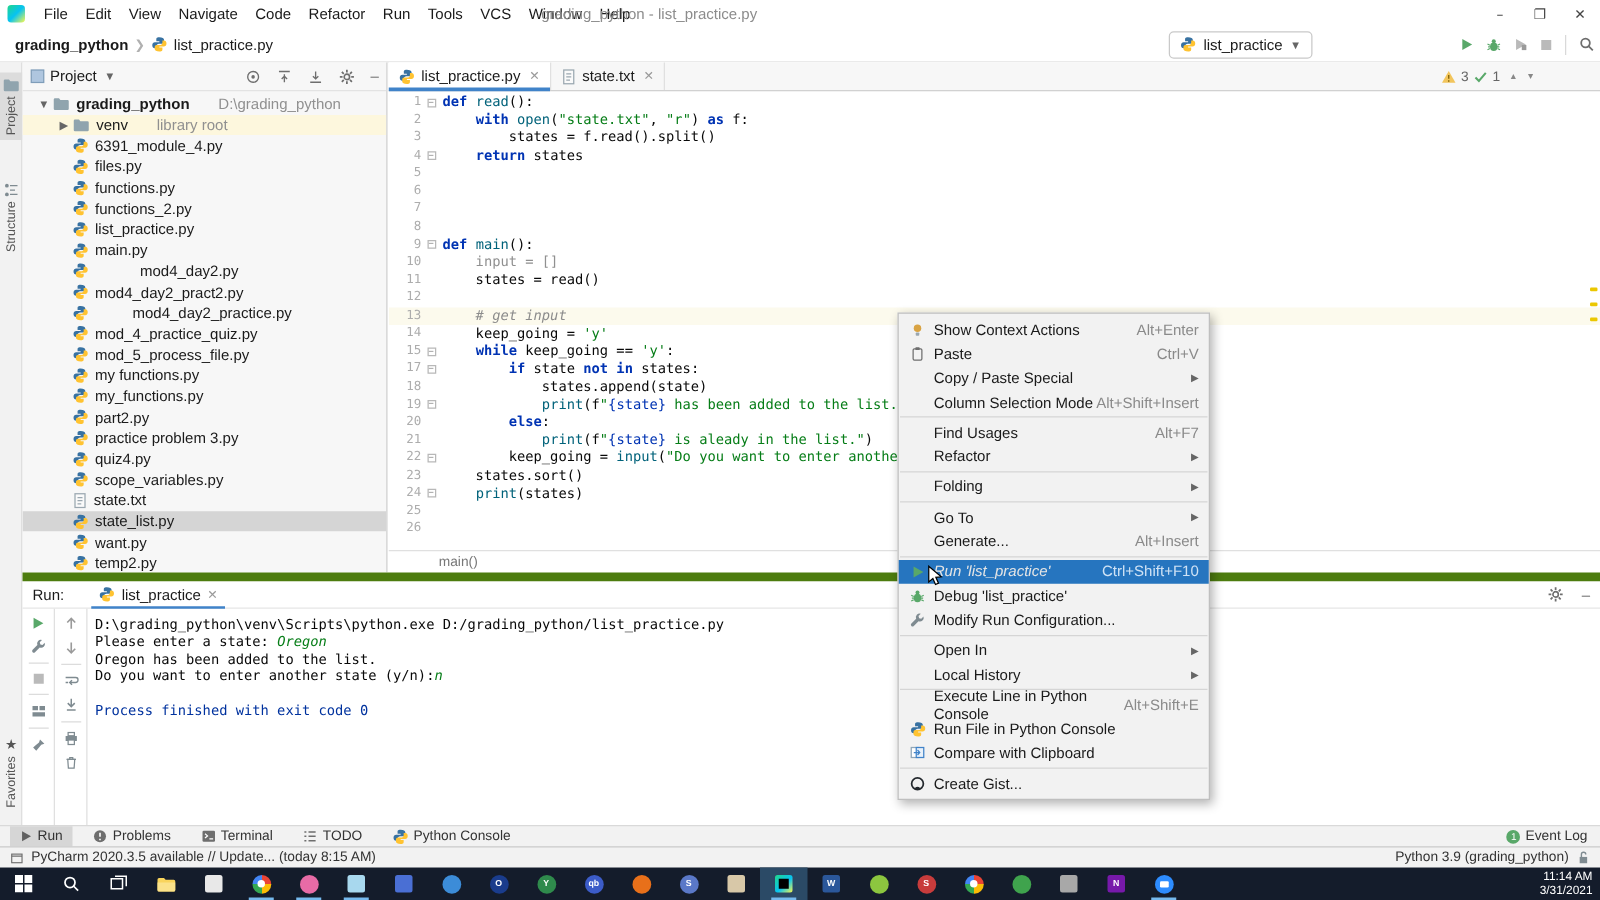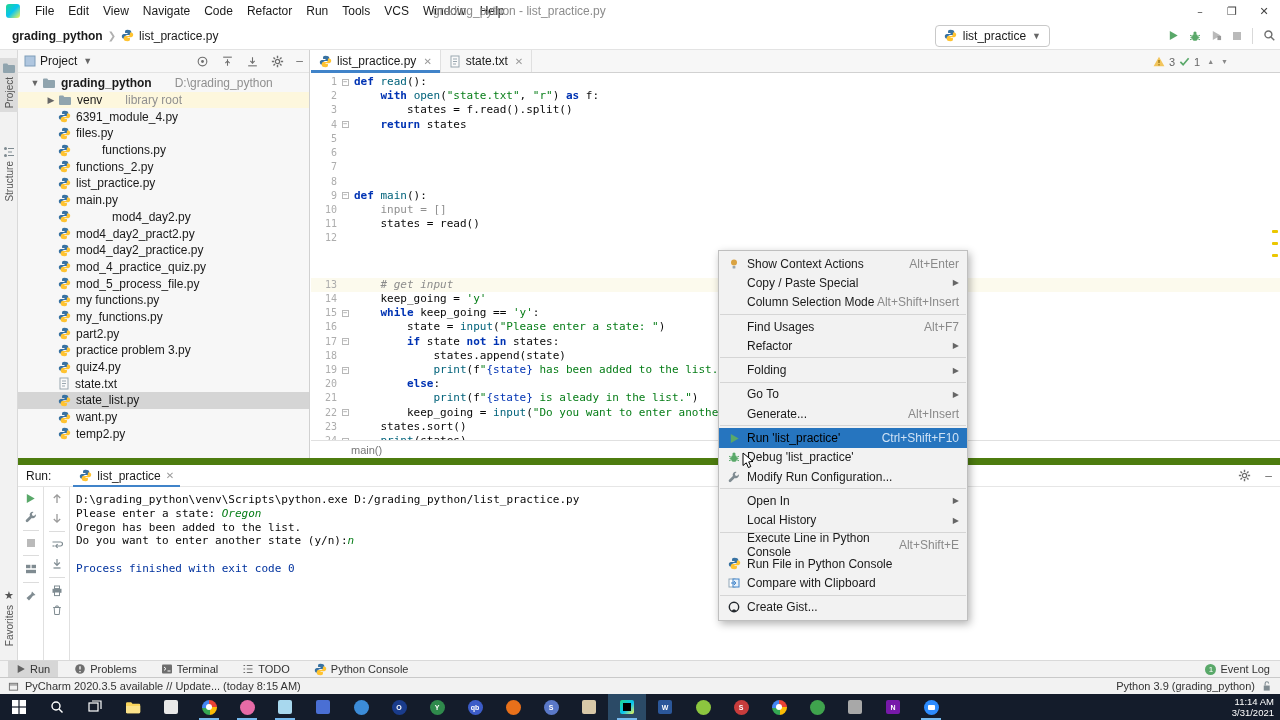--- a/index.html
+++ b/index.html
@@ -55,21 +55,21 @@
   #editor{position:absolute;left:311px;top:50px;width:969px;height:408px;background:#fff;}
   #tabbar{height:23px;border-bottom:1px solid #D1D1D1;display:flex;align-items:stretch;background:#F7F7F7;position:relative;}
   .etab{display:flex;align-items:center;gap:5px;padding:0 8px;border-right:1px solid #E0E0E0;position:relative;}
   .etab.active{background:#fff;}
   .etab.active::after{content:"";position:absolute;left:0;right:0;bottom:-1px;height:3px;background:#4083C9;}
   .etab .x{color:#9A9A9A;font-size:10px;margin-left:2px;}
   #inspections{position:absolute;right:52px;top:0;height:23px;display:flex;align-items:center;gap:4px;color:#666;font-size:11px;}
   #inspections .chev{color:#888;font-size:9px;margin-left:3px;}
   #code{position:absolute;left:0;top:23px;right:0;bottom:18px;overflow:hidden;font-family:"DejaVu Sans Mono","Liberation Mono",monospace;font-size:11px;padding-top:2px;}
   .cl{display:flex;height:14.23px;line-height:14.23px;white-space:pre;}
-  .cl.hl{background:#FCFAED;margin-top:32px;}
+  .cl.hl{background:#FCFAED;}
   .cl .num{width:26px;text-align:right;color:#ADADAD;font-size:10px;flex:0 0 auto;}
   .cl .foldc{width:16px;flex:0 0 auto;display:flex;align-items:center;justify-content:center;}
   .cl .foldb{width:7px;height:7px;border:1px solid #B8B8B8;background:#fff;color:#888;font-size:7px;line-height:5px;text-align:center;}
   .cl .txt{padding-left:1px;}
   .sg-k{color:#0033B3;font-weight:bold;}
   .sg-s{color:#067D17;}
   .sg-c{color:#8C8C8C;font-style:italic;}
   .sg-f{color:#00627A;}
   .sg-g{color:#909090;}
   .sg-b{color:#0033B3;}
@@ -117,21 +117,21 @@
   #clock{position:absolute;right:6px;text-align:right;color:#fff;font-size:9.5px;line-height:11px;}
 
   
   #context-menu{position:absolute;left:718px;top:250px;width:250px;background:#F2F2F2;border:1px solid #BFBFBF;box-shadow:2px 3px 8px rgba(0,0,0,.3);padding:3px 0;z-index:50;}
   .cm-item{height:19.3px;display:flex;align-items:center;padding:0 8px 0 6px;position:relative;}
   .cm-item .cm-ic{width:18px;flex:0 0 auto;display:flex;justify-content:center;}
   .cm-item .cm-lbl{margin-left:4px;}
   .cm-item .cm-sc{margin-left:auto;color:#8A8A8A;}
   .cm-item .cm-arr{margin-left:auto;color:#666;font-size:8px;}
   .cm-item.selected{background:#2675BF;}
-  .cm-item.selected .cm-lbl{color:#000000;}
+  .cm-item.selected .cm-lbl{color:#e5e5e5;font-style:italic;}
   .cm-item.selected .cm-sc{color:#CFE2F5;}
   .cm-sep{height:1px;background:#D5D5D5;margin:2px 1px;}
 
   #mouse-cursor{position:absolute;left:742px;top:452px;z-index:99;}
 </style>
 </head>
 <body>
 
 <div id="app">
 
@@ -311,21 +311,21 @@
         </div>
         <div class="trow" style="padding-left: 40px;">
           <span class="ic">
             <svg width="13" height="13" viewBox="0 0 16 16">
               <path fill="#3872A2" d="M7.9 1c-3 0-2.9 1.3-2.9 2.4V5h3v1H3.6C2.1 6 1 7.1 1 8.9c0 1.8 1 2.9 2.5 2.9H5V9.9C5 8.4 6.2 7.3 7.6 7.3h3c1.1 0 2-.9 2-2V3.4C12.6 2 10.9 1 7.9 1z"></path>
               <path fill="#FFC331" d="M8.1 15c3 0 2.9-1.3 2.9-2.4V11h-3v-1h4.4c1.5 0 2.6-1.1 2.6-2.9 0-1.8-1-2.9-2.5-2.9H11v1.9c0 1.5-1.2 2.6-2.6 2.6h-3c-1.1 0-2 .9-2 2v1.9C3.4 14 5.1 15 8.1 15z"></path>
             </svg>
           </span>
           <span class="lbl">files.py</span>
         </div>
-        <div class="trow" style="padding-left: 40px; gap: 26px;">
+        <div class="trow" style="padding-left: 40px;">
           <span class="ic">
             <svg width="13" height="13" viewBox="0 0 16 16">
               <path fill="#3872A2" d="M7.9 1c-3 0-2.9 1.3-2.9 2.4V5h3v1H3.6C2.1 6 1 7.1 1 8.9c0 1.8 1 2.9 2.5 2.9H5V9.9C5 8.4 6.2 7.3 7.6 7.3h3c1.1 0 2-.9 2-2V3.4C12.6 2 10.9 1 7.9 1z"></path>
               <path fill="#FFC331" d="M8.1 15c3 0 2.9-1.3 2.9-2.4V11h-3v-1h4.4c1.5 0 2.6-1.1 2.6-2.9 0-1.8-1-2.9-2.5-2.9H11v1.9c0 1.5-1.2 2.6-2.6 2.6h-3c-1.1 0-2 .9-2 2v1.9C3.4 14 5.1 15 8.1 15z"></path>
             </svg>
           </span>
           <span class="lbl">functions.py</span>
         </div>
         <div class="trow" style="padding-left: 40px;">
           <span class="ic">
@@ -365,21 +365,21 @@
         </div>
         <div class="trow" style="padding-left: 40px;">
           <span class="ic">
             <svg width="13" height="13" viewBox="0 0 16 16">
               <path fill="#3872A2" d="M7.9 1c-3 0-2.9 1.3-2.9 2.4V5h3v1H3.6C2.1 6 1 7.1 1 8.9c0 1.8 1 2.9 2.5 2.9H5V9.9C5 8.4 6.2 7.3 7.6 7.3h3c1.1 0 2-.9 2-2V3.4C12.6 2 10.9 1 7.9 1z"></path>
               <path fill="#FFC331" d="M8.1 15c3 0 2.9-1.3 2.9-2.4V11h-3v-1h4.4c1.5 0 2.6-1.1 2.6-2.9 0-1.8-1-2.9-2.5-2.9H11v1.9c0 1.5-1.2 2.6-2.6 2.6h-3c-1.1 0-2 .9-2 2v1.9C3.4 14 5.1 15 8.1 15z"></path>
             </svg>
           </span>
           <span class="lbl">mod4_day2_pract2.py</span>
         </div>
-        <div class="trow" style="padding-left: 40px;">
+        <div class="trow" style="padding-left: 40px; gap: 30px;">
           <span class="ic">
             <svg width="13" height="13" viewBox="0 0 16 16">
               <path fill="#3872A2" d="M7.9 1c-3 0-2.9 1.3-2.9 2.4V5h3v1H3.6C2.1 6 1 7.1 1 8.9c0 1.8 1 2.9 2.5 2.9H5V9.9C5 8.4 6.2 7.3 7.6 7.3h3c1.1 0 2-.9 2-2V3.4C12.6 2 10.9 1 7.9 1z"></path>
               <path fill="#FFC331" d="M8.1 15c3 0 2.9-1.3 2.9-2.4V11h-3v-1h4.4c1.5 0 2.6-1.1 2.6-2.9 0-1.8-1-2.9-2.5-2.9H11v1.9c0 1.5-1.2 2.6-2.6 2.6h-3c-1.1 0-2 .9-2 2v1.9C3.4 14 5.1 15 8.1 15z"></path>
             </svg>
           </span>
           <span class="lbl">mod4_day2_practice.py</span>
         </div>
         <div class="trow" style="padding-left: 40px;">
           <span class="ic">
@@ -436,20 +436,29 @@
           <span class="lbl">practice problem 3.py</span>
         </div>
         <div class="trow" style="padding-left: 40px;">
           <span class="ic">
             <svg width="13" height="13" viewBox="0 0 16 16">
               <path fill="#3872A2" d="M7.9 1c-3 0-2.9 1.3-2.9 2.4V5h3v1H3.6C2.1 6 1 7.1 1 8.9c0 1.8 1 2.9 2.5 2.9H5V9.9C5 8.4 6.2 7.3 7.6 7.3h3c1.1 0 2-.9 2-2V3.4C12.6 2 10.9 1 7.9 1z"></path>
               <path fill="#FFC331" d="M8.1 15c3 0 2.9-1.3 2.9-2.4V11h-3v-1h4.4c1.5 0 2.6-1.1 2.6-2.9 0-1.8-1-2.9-2.5-2.9H11v1.9c0 1.5-1.2 2.6-2.6 2.6h-3c-1.1 0-2 .9-2 2v1.9C3.4 14 5.1 15 8.1 15z"></path>
             </svg>
           </span>
           <span class="lbl">quiz4.py</span>
+        </div>
+        <div class="trow" style="padding-left: 40px;">
+          <span class="ic">
+            <svg width="13" height="13" viewBox="0 0 16 16">
+              <path fill="#3872A2" d="M7.9 1c-3 0-2.9 1.3-2.9 2.4V5h3v1H3.6C2.1 6 1 7.1 1 8.9c0 1.8 1 2.9 2.5 2.9H5V9.9C5 8.4 6.2 7.3 7.6 7.3h3c1.1 0 2-.9 2-2V3.4C12.6 2 10.9 1 7.9 1z"></path>
+              <path fill="#FFC331" d="M8.1 15c3 0 2.9-1.3 2.9-2.4V11h-3v-1h4.4c1.5 0 2.6-1.1 2.6-2.9 0-1.8-1-2.9-2.5-2.9H11v1.9c0 1.5-1.2 2.6-2.6 2.6h-3c-1.1 0-2 .9-2 2v1.9C3.4 14 5.1 15 8.1 15z"></path>
+            </svg>
+          </span>
+          <span class="lbl">scope_variables.py</span>
         </div>
         <div class="trow" style="padding-left: 40px;">
           <span class="ic">
             <svg width="12" height="13" viewBox="0 0 12 13">
               <rect x="2" y="1" width="8" height="11" fill="#FAFAFA" stroke="#9AA7B0"></rect>
               <path d="M4 4h4M4 6.5h4M4 9h3" stroke="#9AA7B0" fill="none"></path>
             </svg>
           </span>
           <span class="lbl">state.txt</span>
         </div>
@@ -534,21 +543,20 @@
         <div class="cl"><span class="num">6</span><span class="foldc"></span><span class="txt"></span></div>
         <div class="cl"><span class="num">7</span><span class="foldc"></span><span class="txt"></span></div>
         <div class="cl"><span class="num">8</span><span class="foldc"></span><span class="txt"></span></div>
         <div class="cl"><span class="num">9</span><span class="foldc"><span class="foldb">−</span></span><span class="txt"><span class="sg-k">def</span><span class="sg-p"> </span><span class="sg-f">main</span><span class="sg-p">():</span></span></div>
         <div class="cl"><span class="num">10</span><span class="foldc"></span><span class="txt"><span class="sg-g">    input = []</span></span></div>
         <div class="cl"><span class="num">11</span><span class="foldc"></span><span class="txt"><span class="sg-p">    states = read()</span></span></div>
         <div class="cl"><span class="num">12</span><span class="foldc"></span><span class="txt"></span></div>
         <div class="cl hl"><span class="num">13</span><span class="foldc"></span><span class="txt"><span class="sg-c">    # get input</span></span></div>
         <div class="cl"><span class="num">14</span><span class="foldc"></span><span class="txt"><span class="sg-p">    keep_going = </span><span class="sg-s">'y'</span></span></div>
         <div class="cl"><span class="num">15</span><span class="foldc"><span class="foldb">−</span></span><span class="txt"><span class="sg-p">    </span><span class="sg-k">while</span><span class="sg-p"> keep_going == </span><span class="sg-s">'y'</span><span class="sg-p">:</span></span></div>
-        <div class="cl"><span class="num">16</span><span class="foldc"></span><span class="txt"><span class="sg-p">        state = </span><span class="sg-f">input</span><span class="sg-p">(</span><span class="sg-s">"Please enter a state: "</span><span class="sg-p">)</span></span></div>
         <div class="cl"><span class="num">17</span><span class="foldc"><span class="foldb">−</span></span><span class="txt"><span class="sg-p">        </span><span class="sg-k">if</span><span class="sg-p"> state </span><span class="sg-k">not</span><span class="sg-p"> </span><span class="sg-k">in</span><span class="sg-p"> states:</span></span></div>
         <div class="cl"><span class="num">18</span><span class="foldc"></span><span class="txt"><span class="sg-p">            states.append(state)</span></span></div>
         <div class="cl"><span class="num">19</span><span class="foldc"><span class="foldb">−</span></span><span class="txt"><span class="sg-p">            </span><span class="sg-f">print</span><span class="sg-p">(f</span><span class="sg-s">"</span><span class="sg-b">{state}</span><span class="sg-s"> has been added to the list."</span><span class="sg-p">)</span></span></div>
         <div class="cl"><span class="num">20</span><span class="foldc"></span><span class="txt"><span class="sg-p">        </span><span class="sg-k">else</span><span class="sg-p">:</span></span></div>
         <div class="cl"><span class="num">21</span><span class="foldc"></span><span class="txt"><span class="sg-p">            </span><span class="sg-f">print</span><span class="sg-p">(f</span><span class="sg-s">"</span><span class="sg-b">{state}</span><span class="sg-s"> is aleady in the list."</span><span class="sg-p">)</span></span></div>
         <div class="cl"><span class="num">22</span><span class="foldc"><span class="foldb">−</span></span><span class="txt"><span class="sg-p">        keep_going = </span><span class="sg-f">input</span><span class="sg-p">(</span><span class="sg-s">"Do you want to enter another state (y/n): "</span><span class="sg-p">)</span></span></div>
         <div class="cl"><span class="num">23</span><span class="foldc"></span><span class="txt"><span class="sg-p">    states.sort()</span></span></div>
         <div class="cl"><span class="num">24</span><span class="foldc"><span class="foldb">−</span></span><span class="txt"><span class="sg-p">    </span><span class="sg-f">print</span><span class="sg-p">(states)</span></span></div>
         <div class="cl"><span class="num">25</span><span class="foldc"></span><span class="txt"></span></div>
         <div class="cl"><span class="num">26</span><span class="foldc"></span><span class="txt"></span></div>
@@ -856,20 +864,32 @@
             <svg width="12" height="12" viewBox="0 0 12 12">
               <circle cx="6" cy="4.6" r="3" fill="#D9A343"></circle>
               <rect x="4.6" y="8" width="2.8" height="2.6" rx=".6" fill="#9AA7B0"></rect>
             </svg>
           </span>
         </span>
         <span class="cm-lbl">Show Context Actions</span>
         <span class="cm-sc">Alt+Enter</span>
       </div>
       <div class="cm-item">
+        <span class="cm-ic">
+          <span class="ic">
+            <svg width="12" height="12" viewBox="0 0 12 12">
+              <rect x="2.5" y="2" width="7" height="9" rx="1" fill="none" stroke="#6E6E6E"></rect>
+              <rect x="4.3" y=".8" width="3.4" height="2.2" rx=".5" fill="#6E6E6E"></rect>
+            </svg>
+          </span>
+        </span>
+        <span class="cm-lbl">Paste</span>
+        <span class="cm-sc">Ctrl+V</span>
+      </div>
+      <div class="cm-item">
         <span class="cm-ic"></span>
         <span class="cm-lbl">Copy / Paste Special</span>
         <span class="cm-arr">▶</span>
       </div>
       <div class="cm-item">
         <span class="cm-ic"></span>
         <span class="cm-lbl">Column Selection Mode</span>
         <span class="cm-sc">Alt+Shift+Insert</span>
       </div>
       <div class="cm-sep"></div>

